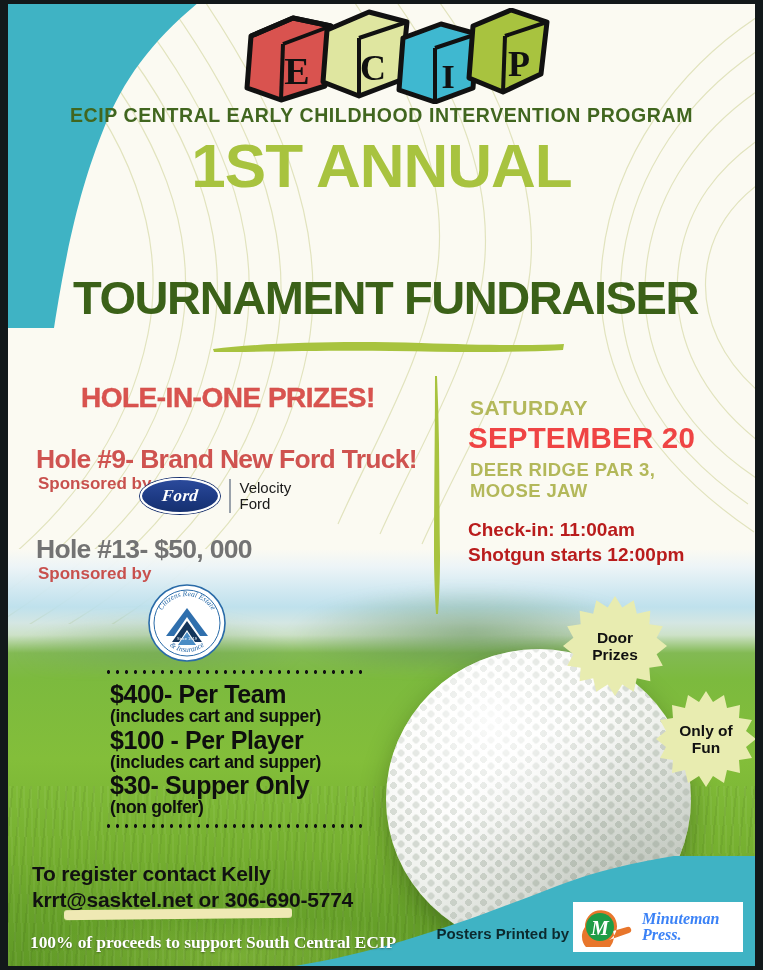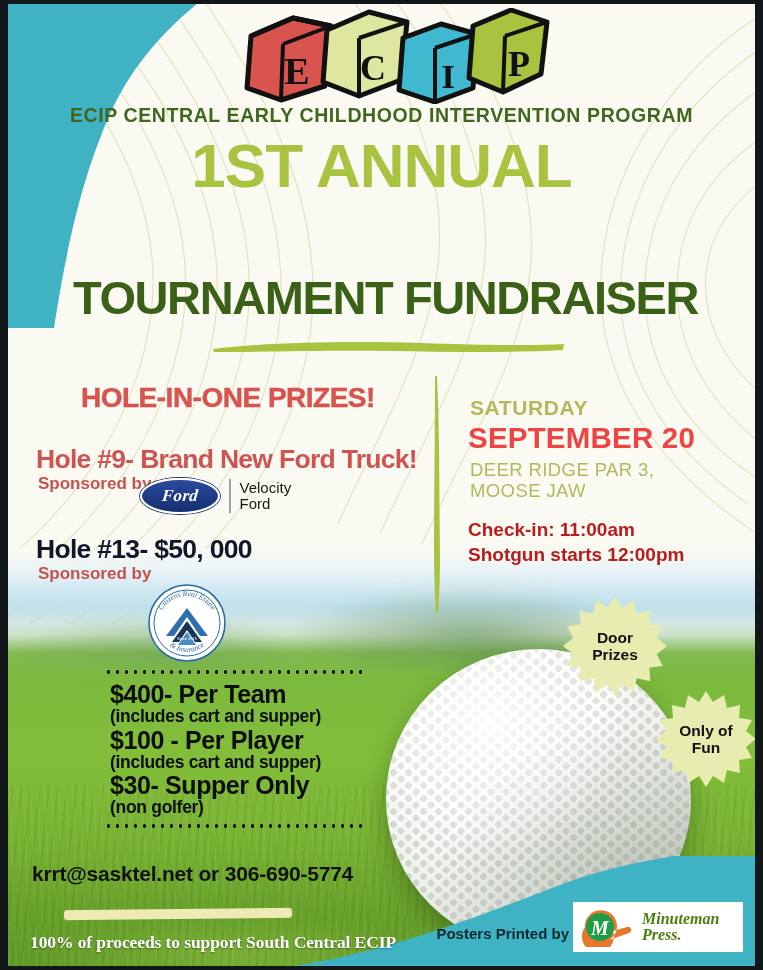--- a/index.html
+++ b/index.html
@@ -130,21 +130,21 @@
     font-size:26.5px; font-weight:bold; letter-spacing:-.7px;
     color:#cf5350;
   }
   .sp9{
     position:absolute; left:30px; top:470px;
     font-size:17px; font-weight:bold; color:#c8504d;
   }
   .hole13{
     position:absolute; left:28px; top:530px;
     font-size:26.5px; font-weight:bold; letter-spacing:-.7px;
-    color:#0f172a;
+    color:#737373;
   }
   .sp13{
     position:absolute; left:30px; top:560px;
     font-size:17px; font-weight:bold; color:#c8504d;
   }
 
   
   .ford-lockup{position:absolute;left:132px;top:474px;display:flex;align-items:center;gap:9px;}
   .ford-oval{
     width:76px;height:32px;border-radius:50%;
@@ -159,21 +159,21 @@
   }
   .ford-bar{width:1.5px;height:34px;background:#9aa2ab;}
   .ford-txt{font-size:15px;line-height:1.05;color:#1a1a1a;font-weight:normal;}
 
   
   .seal{position:absolute;left:140px;top:580px;width:78px;height:78px;}
 
   
   .sat{position:absolute;left:462px;top:392px;font-size:21px;font-weight:bold;letter-spacing:.6px;color:#b3b85a;}
   .sep{position:absolute;left:460px;top:417px;font-size:29.5px;font-weight:bold;letter-spacing:.2px;color:#ef4444;}
-  .venue{position:absolute;left:462px;top:455px;font-size:18.5px;font-weight:normal;line-height:1.16;letter-spacing:.4px;color:#b3b85a;}
+  .venue{position:absolute;left:462px;top:455px;font-size:18.5px;font-weight:bold;line-height:1.16;letter-spacing:.4px;color:#b3b85a;}
   .times{position:absolute;left:460px;top:513px;font-size:19px;font-weight:bold;line-height:1.34;color:#b91c1c;}
 
   
   .burst{position:absolute;display:flex;align-items:center;justify-content:center;text-align:center;}
   .burst span{
     position:relative;z-index:2;font-size:15.5px;font-weight:normal;color:#111;line-height:1.13;
   }
   .burst svg{position:absolute;inset:0;}
   #burst-door{left:555px;top:590px;width:104px;height:104px;}
   #burst-fun{left:648px;top:685px;width:100px;height:100px;}
@@ -191,21 +191,21 @@
   .hl{position:absolute;left:56px;top:905px;width:228px;height:10px;background:#efe9b4;border-radius:3px;
       transform:rotate(-.6deg);filter:blur(.4px);}
   .proceeds{position:absolute;left:22px;top:928px;font-size:17.5px;font-weight:bold;color:#ffffff;
             text-shadow:0 1px 2px rgba(0,0,0,.35);letter-spacing:-.1px;font-family:Liberation Serif, serif;}
 
   
   .printed{position:absolute;right:186px;bottom:24px;font-size:15px;font-weight:bold;color:#0c2a2e;}
   .mm-box{position:absolute;right:12px;bottom:14px;width:170px;height:50px;background:#fff;
           display:flex;align-items:center;gap:5px;padding-left:6px;box-sizing:border-box;}
   .mm-txt{font-family:"Liberation Serif",serif;font-style:italic;font-weight:bold;
-          font-size:16px;line-height:1.0;color:#4d7c0f;}
+          font-size:16px;line-height:1.0;color:#3b82f6;}
 </style>
 </head>
 <body>
 
 <div id="poster">
   <div class="paper">
 
     <svg class="topo" viewBox="0 0 747 620" preserveAspectRatio="none">
       <g fill="none" stroke="#cdd194" stroke-width="1.2">
         <path d="M-60,600 C60,520 120,430 140,330 C160,230 120,130 40,40"></path>
@@ -364,20 +364,21 @@
         <div class="price-sm">(includes cart and supper)</div>
         <div class="price-big">$100 - Per Player</div>
         <div class="price-sm">(includes cart and supper)</div>
         <div class="price-big">$30- Supper Only</div>
         <div class="price-sm">(non golfer)</div>
       </div>
       <div class="dots"></div>
     </div>
 
     <div class="contact">
+      <div>To register contact Kelly</div>
       <div>krrt@sasktel.net  or  306-690-5774</div>
     </div>
     <div class="hl"></div>
     <div class="proceeds">100% of proceeds to support South Central ECIP</div>
 
     <div class="printed">Posters Printed by</div>
     <div class="mm-box">
       <svg width="58" height="40" viewBox="0 0 58 40">
         <path d="M6,20 A16,16 0 1 1 30,33 L50,26 A3,3 0 0 0 48,20 L34,24 A16,16 0 1 1 6,20 Z" fill="#e8762c"></path>
         <circle cx="21" cy="20" r="14" fill="#1f9c47"></circle>

